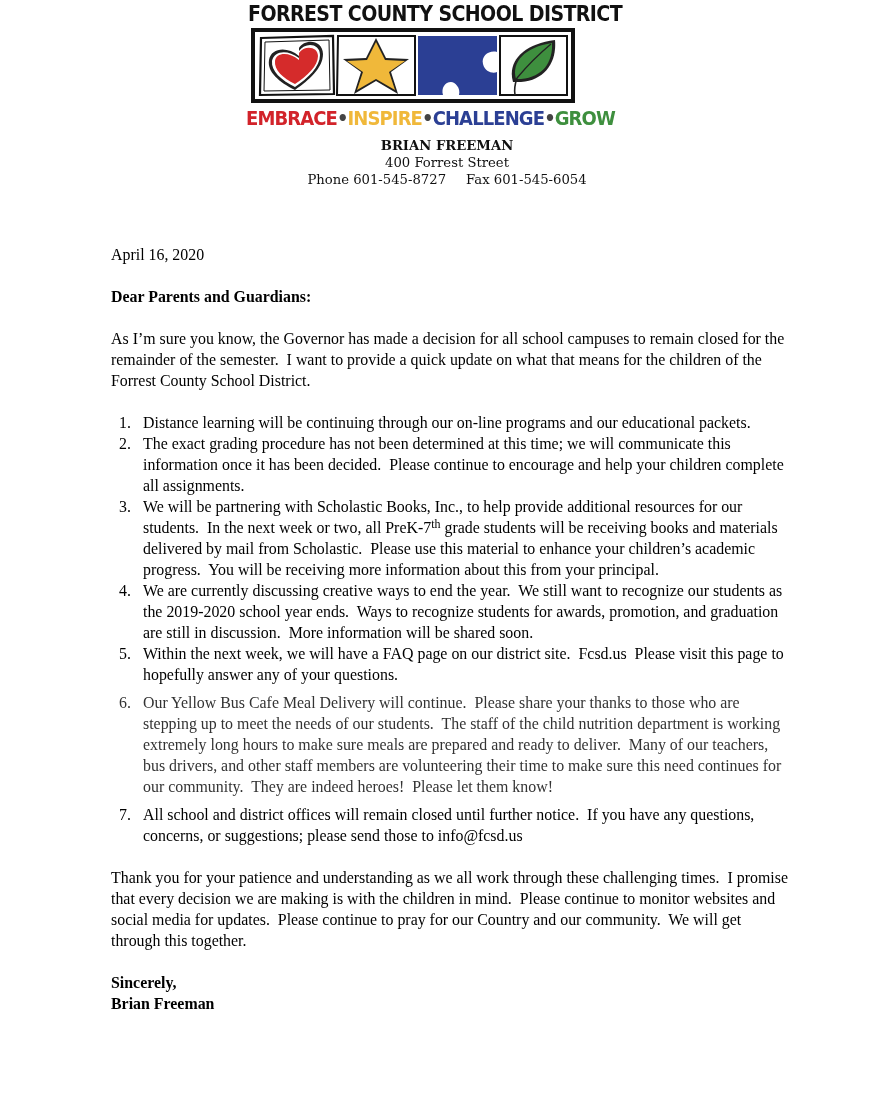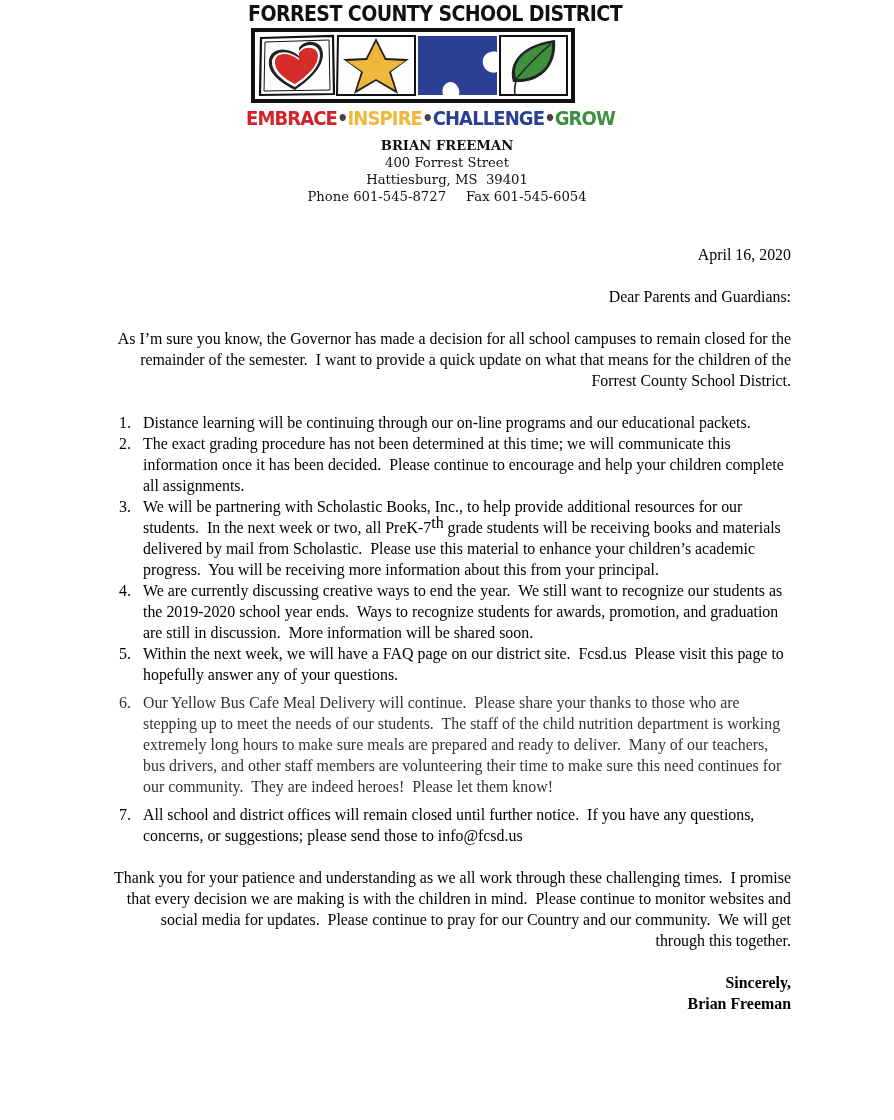--- a/index.html
+++ b/index.html
@@ -68,41 +68,41 @@
     .contact .gap { display: inline-block; width: 20px; }
 
     .letter {
       position: absolute;
       left: 111px; top: 244px; width: 680px;
       font-family: "Liberation Serif", serif;
       font-size: 15.9px;
       line-height: 21px;
       color: #000;
     }
-    .letter p { margin: 0; text-align: right; }
+    .letter p { margin: 0; }
     .date { margin-bottom: 21px !important; }
-    .salutation { margin-bottom: 21px !important; }
+    .salutation { margin-bottom: 21px !important; font-weight: bold; }
     .intro { margin-bottom: 21px !important; }
     ol.points {
       margin: 0 0 21px 0;
       padding: 0 0 0 32px;
       list-style: none;
       counter-reset: pt;
     }
     ol.points li {
       position: relative;
       counter-increment: pt;
     }
     ol.points li .num {
       position: absolute;
       left: -24px;
       top: 0;
     }
     ol.points li.item-6 { color: #333; margin-top: 7px; margin-bottom: 7px; }
-    sup { font-size: 16px; line-height: 0; vertical-align: 5px; }
+    sup { font-size: 12px; line-height: 0; vertical-align: 5px; }
     .closing-block { margin-top: 21px; font-weight: bold; }
   </style>
 </head>
 <body>
 
 <div class="letterhead">
   <div class="district-name">FORREST COUNTY SCHOOL DISTRICT</div>
 
   <div class="logo-frame">
     <svg width="316" height="67" viewBox="0 0 316 67">
@@ -135,21 +135,20 @@
     </svg>
   </div>
 
   <div class="motto">
     <span class="m-embrace">EMBRACE</span><span class="dot">•</span><span class="m-inspire">INSPIRE</span><span class="dot">•</span><span class="m-challenge">CHALLENGE</span><span class="dot">•</span><span class="m-grow">GROW</span>
   </div>
 
   <div class="contact">
     <div class="name">BRIAN FREEMAN</div>
     <div>400 Forrest Street</div>
-    <div style="white-space:pre;">Hattiesburg, MS  39401</div>
     <div class="phone-line">
       <span>Phone 601-545-8727</span><span class="gap"></span><span>Fax 601-545-6054</span>
     </div>
   </div>
 </div>
 
 <div class="letter">
   <p class="date">April 16, 2020</p>
   <p class="salutation">Dear Parents and Guardians:</p>
   <p class="intro" style="white-space:pre-wrap;">As I’m sure you know, the Governor has made a decision for all school campuses to remain closed for the remainder of the semester.  I want to provide a quick update on what that means for the children of the Forrest County School District.</p>

